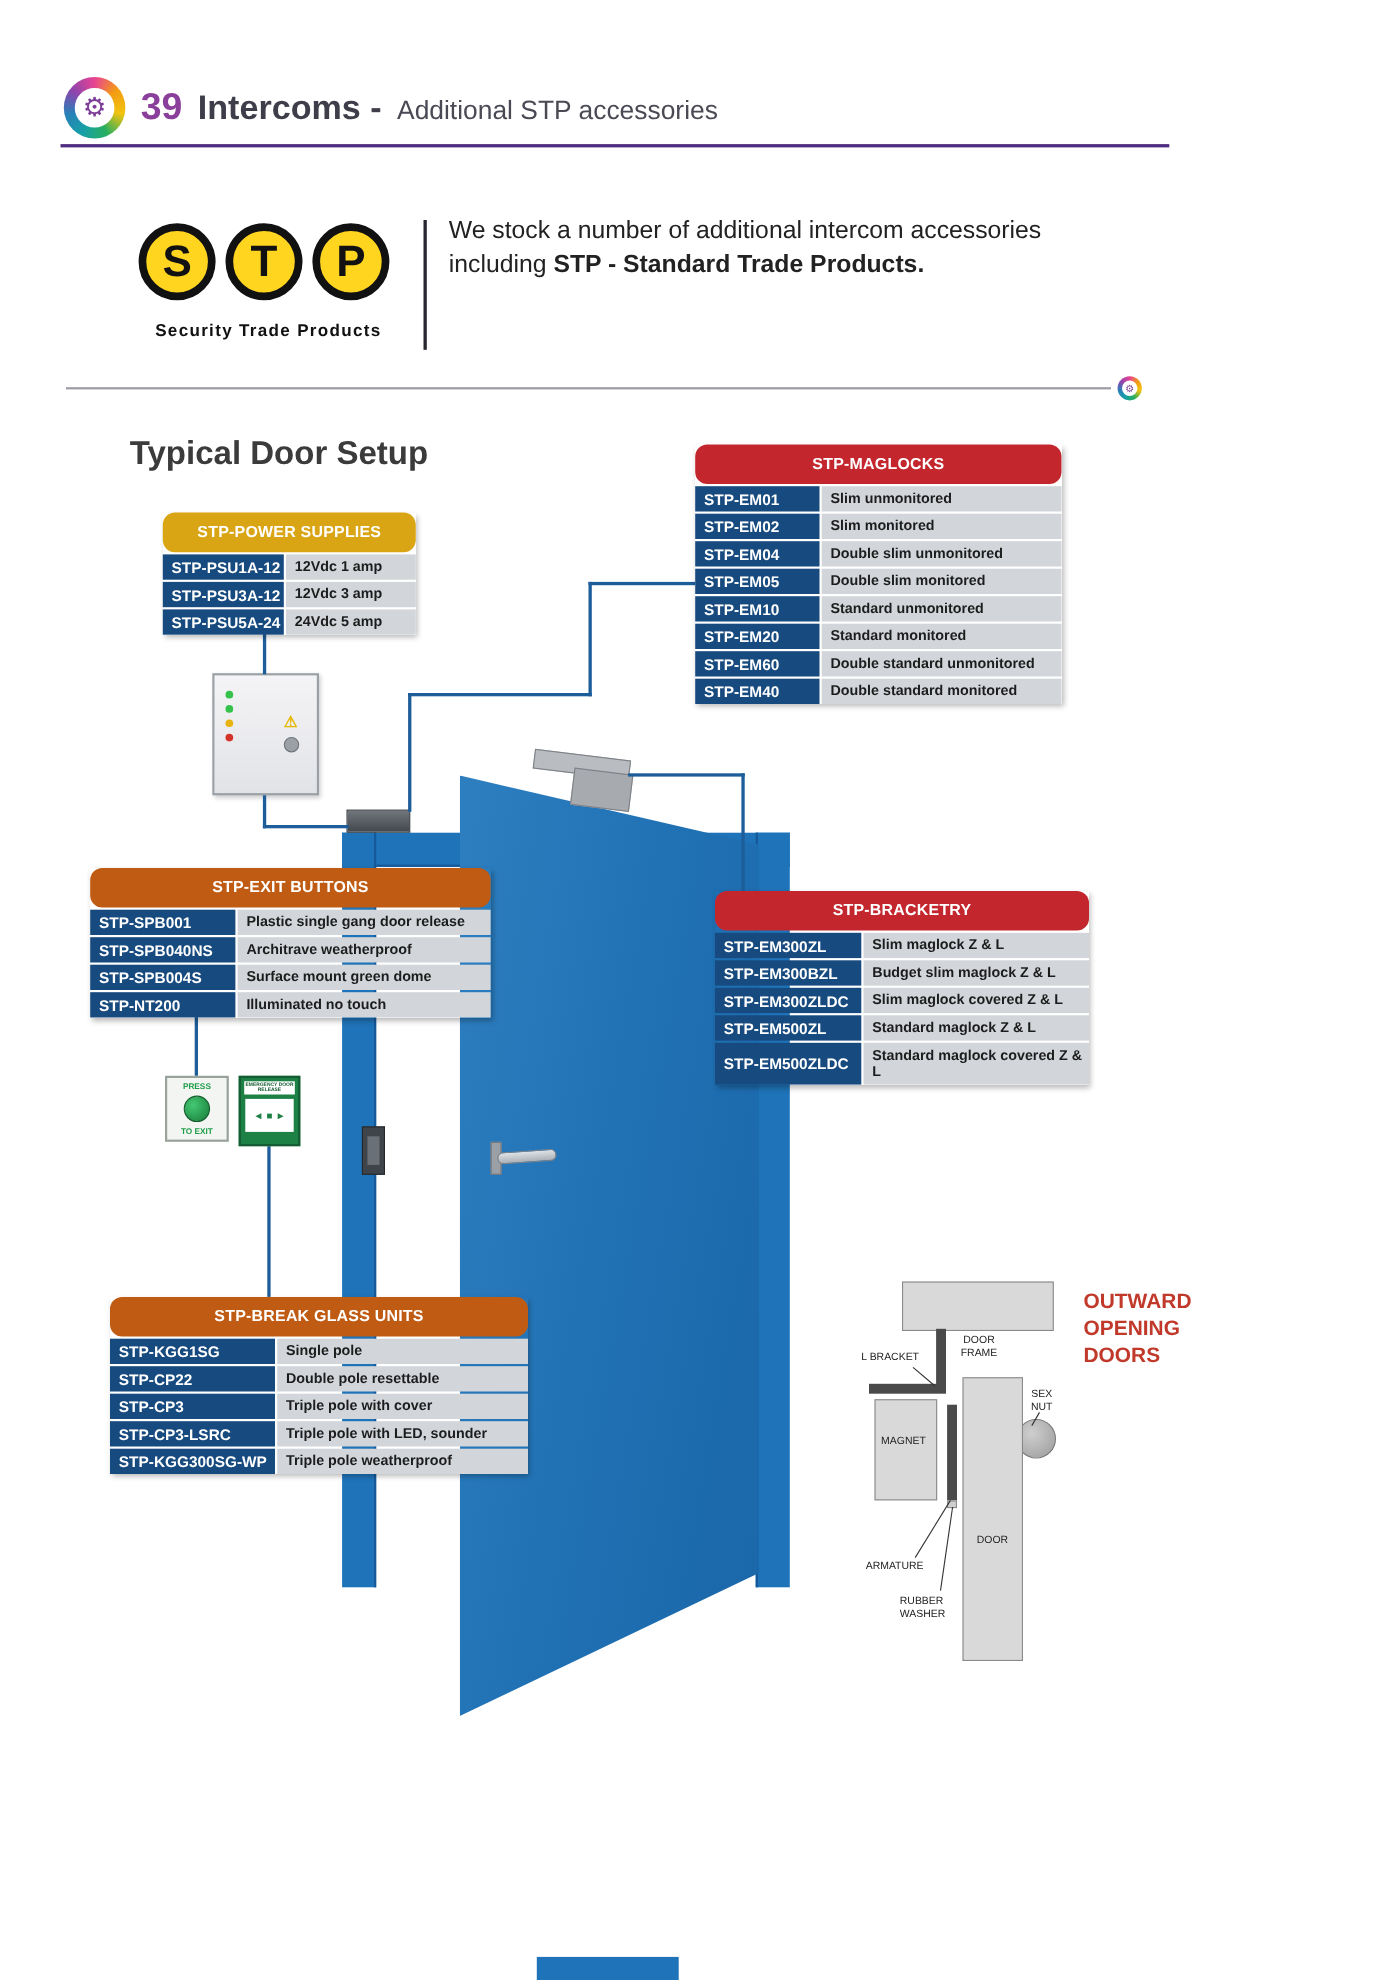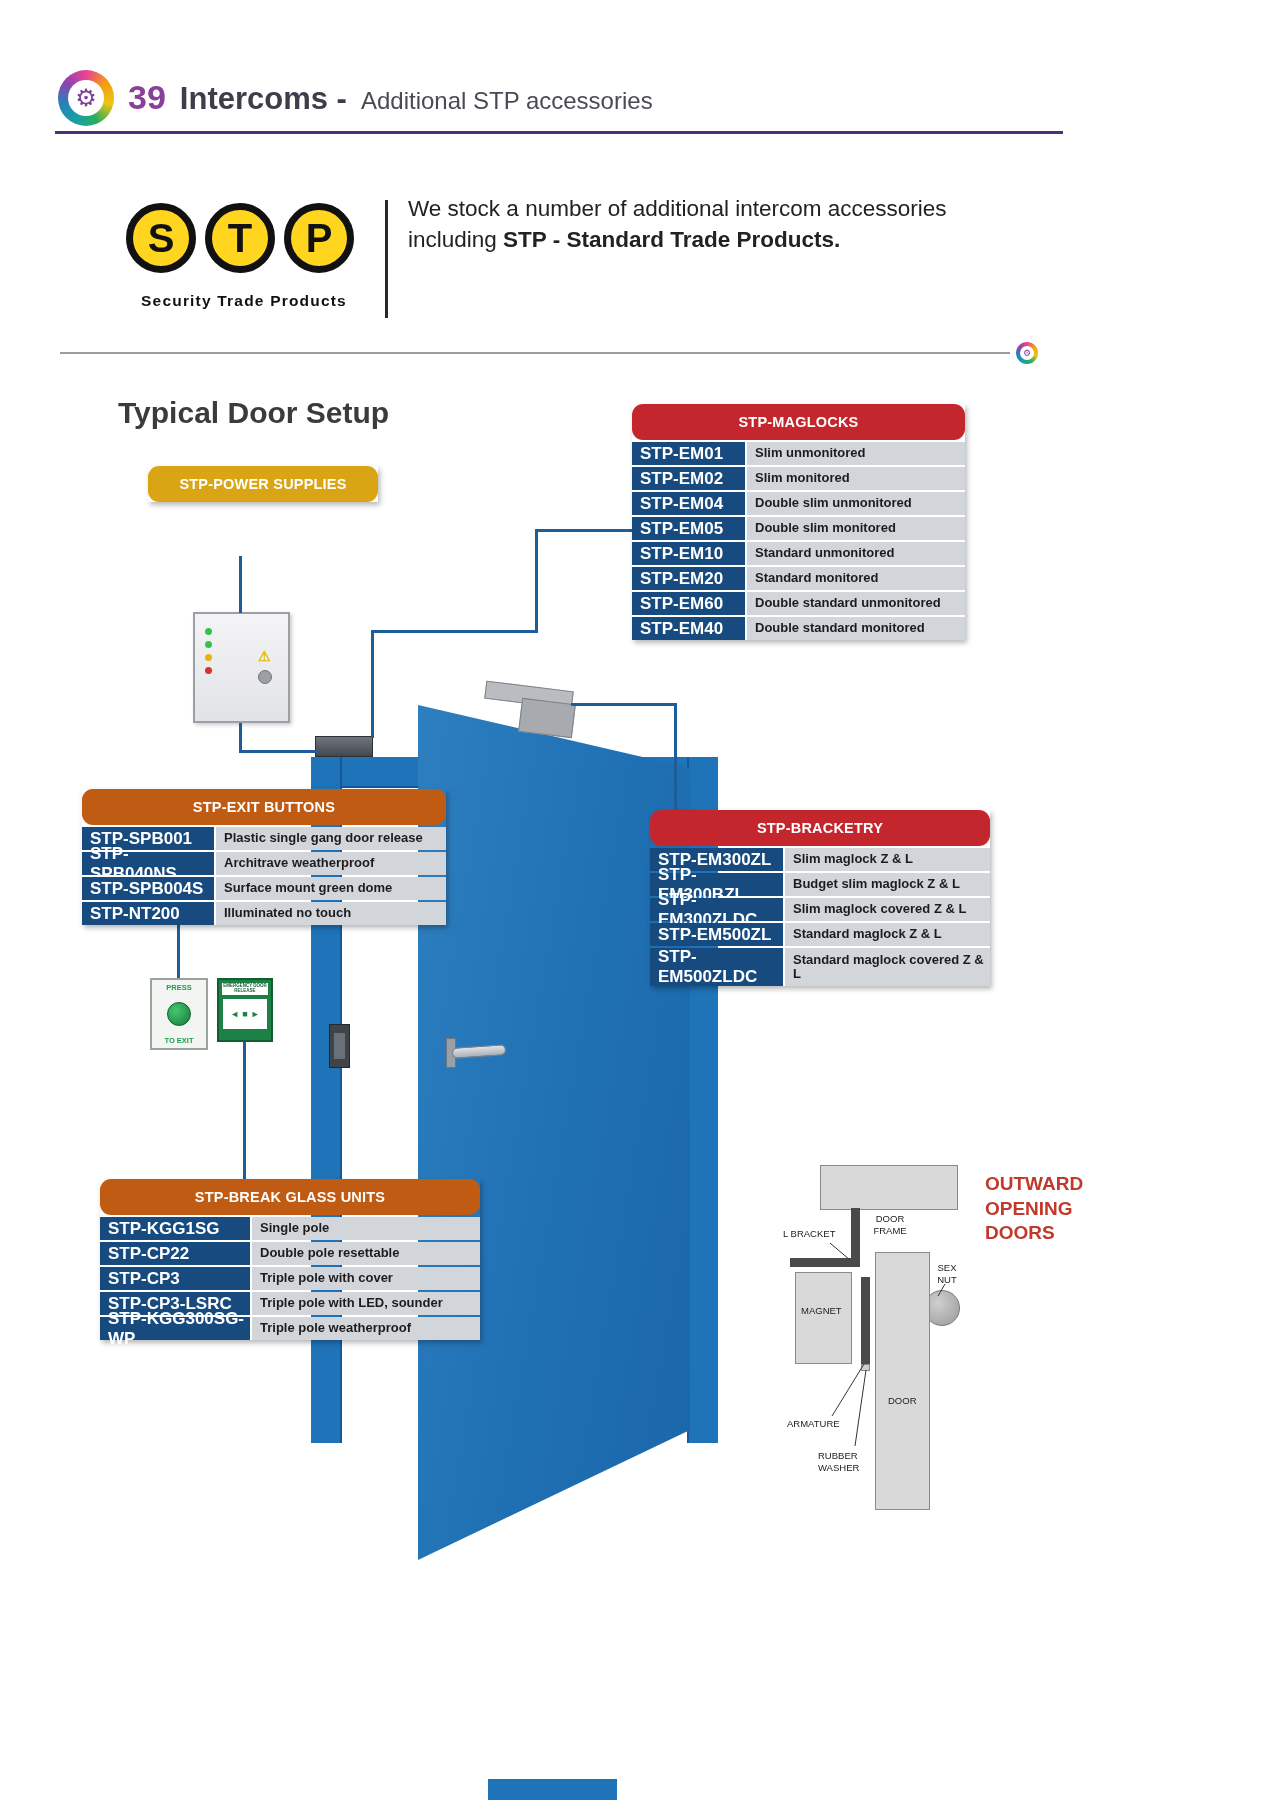--- a/index.html
+++ b/index.html
@@ -37,21 +37,21 @@
   .section-rule { position:absolute; left:60px; top:352px; width:950px; height:2px; background:#9b9ba1; }
 
   .diagram-title { position:absolute; left:118px; top:396px; font-size:30px; font-weight:bold; color:#3b3b3b; }
 
   
   .table { position:absolute; z-index:4; box-shadow:2px 3px 5px rgba(0,0,0,.28); }
   .thead { height:36px; color:#fff; font-weight:bold; font-size:14.5px;
     display:flex; align-items:center; justify-content:center; letter-spacing:.2px;border-radius:11px; }
   .trow { display:flex; margin-top:2px; height:23px; }
   .trow.tall { height:38px; }
-  .tcode { background:#174a7e; color:#fff; font-weight:bold; font-size:17px;
+  .tcode { background:#174a7e; color:#fff; font-weight:bold; font-size:14px;
     display:flex; align-items:center; padding-left:8px; flex:none; }
   .tdesc { background:#d2d6db; color:#1c1c1c; font-weight:bold; font-size:13px;
     display:flex; align-items:center; padding-left:8px; margin-left:2px; flex:1; line-height:1.1; }
   .t-power  .thead { background:#d9a514; }
   .t-maglocks .thead, .t-bracketry .thead { background:#c4262e; }
   .t-exit .thead, .t-break .thead { background:#c05b13; }
   .t-power .tcode { width:110px; }
   .t-maglocks .tcode { width:113px; }
   .t-exit .tcode { width:132px; }
   .t-bracketry .tcode { width:133px; }
@@ -82,21 +82,21 @@
   #psu-box { position:absolute; left:193px; top:612px; width:97px; height:111px; z-index:3;
     background:linear-gradient(#f4f4f6,#e2e3e7); border:2px solid #9aa0a6; box-shadow:2px 2px 4px rgba(0,0,0,.2); }
   .led { position:absolute; width:7px; height:7px; border-radius:50%; z-index:4; }
   #psu-warn { position:absolute; left:258px; top:648px; z-index:4; color:#e6b800; font-size:14px; font-weight:bold; }
   #psu-button { position:absolute; left:258px; top:670px; width:14px; height:14px; border-radius:50%; background:#9aa0a6; border:1px solid #6f757b; z-index:4; }
 
   
   .cline { position:absolute; background:#1d5d99; z-index:3; }
 
   
-  #exit-button { position:absolute; left:150px; top:978px; width:58px; height:72px; z-index:4;
+  #exit-button { position:absolute; left:150px; top:978px; width:58px; height:60px; z-index:4;
     background:#f2f5f2; border:2px solid #9aa39b; display:flex; flex-direction:column; align-items:center; justify-content:space-between; padding:3px 0; }
   #exit-button .lbl { color:#1f9d49; font-size:7.5px; font-weight:bold; }
   #exit-dome { width:24px; height:24px; border-radius:50%; background:radial-gradient(circle at 35% 35%, #43c873, #187a38); border:1px solid #125c2a; }
   #break-glass { position:absolute; left:217px; top:978px; width:56px; height:64px; z-index:4;
     background:#1d8044; border:2px solid #145c31; display:flex; flex-direction:column; align-items:center; padding:3px; }
   #break-glass .micro { background:#fff; color:#145c31; font-size:4.5px; font-weight:bold; width:100%; text-align:center; line-height:1.1; padding:1px 0; }
   #break-glass .panel { background:#fff; width:44px; height:30px; margin-top:4px; display:flex; align-items:center; justify-content:center; gap:3px; color:#1d8044; font-size:9px; font-weight:bold; }
 
   
   .xs-shape { position:absolute; background:#d9d9d9; border:1px solid #8a8a8a; z-index:2; }
@@ -184,20 +184,34 @@
     <div class="micro">EMERGENCY DOOR RELEASE</div>
     <div class="panel">
       <span>◄</span>
       <span>■</span>
       <span>►</span>
     </div>
   </div>
 
   <div class="table t-power" style="left:148px;top:466px;width:230px;">
     <div class="thead">STP-POWER SUPPLIES</div>
+    <div>
+        <div class="trow">
+          <div class="tcode">STP-PSU1A-12</div>
+          <div class="tdesc">12Vdc 1 amp</div>
+        </div>
+        <div class="trow">
+          <div class="tcode">STP-PSU3A-12</div>
+          <div class="tdesc">12Vdc 3 amp</div>
+        </div>
+        <div class="trow">
+          <div class="tcode">STP-PSU5A-24</div>
+          <div class="tdesc">24Vdc 5 amp</div>
+        </div>
+      </div>
   </div>
 
   <div class="table t-maglocks" style="left:632px;top:404px;width:333px;">
     <div class="thead">STP-MAGLOCKS</div>
     <div>
         <div class="trow">
           <div class="tcode">STP-EM01</div>
           <div class="tdesc">Slim unmonitored</div>
         </div>
         <div class="trow">

